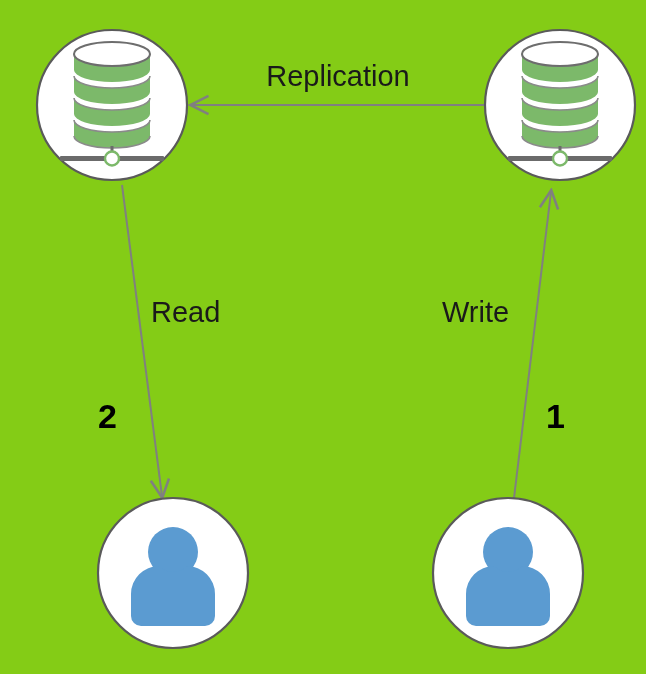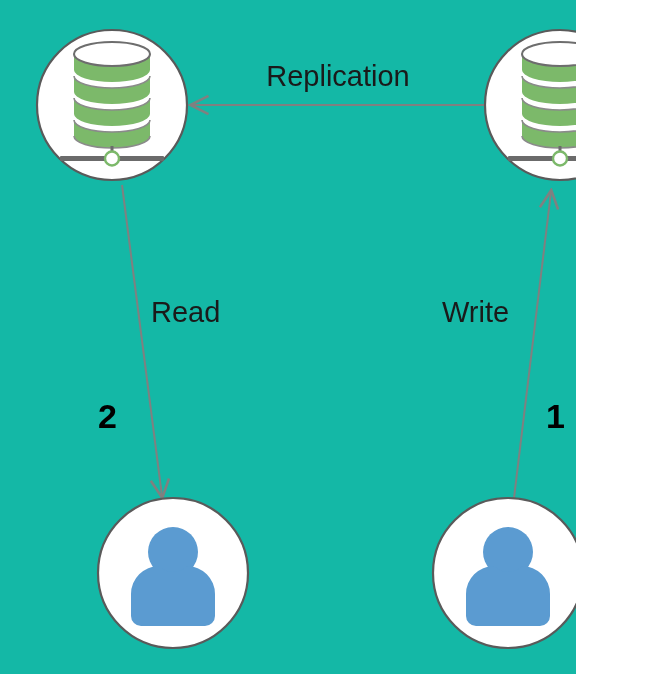--- a/index.html
+++ b/index.html
@@ -5,23 +5,23 @@
   html, body {
     margin: 0;
     padding: 0;
     background: #ffffff;
   }
   body {
     font-family: "Liberation Sans", sans-serif;
   }
   #diagram-root {
     position: relative;
-    width: 576px;
+    width: 646px;
     height: 674px;
-    background: #14b8a6;
+    background: #84cc16;
     overflow: hidden;
   }
   #diagram-svg {
     position: absolute;
     left: 0;
     top: 0;
     width: 646px;
     height: 674px;
     display: block;
   }

